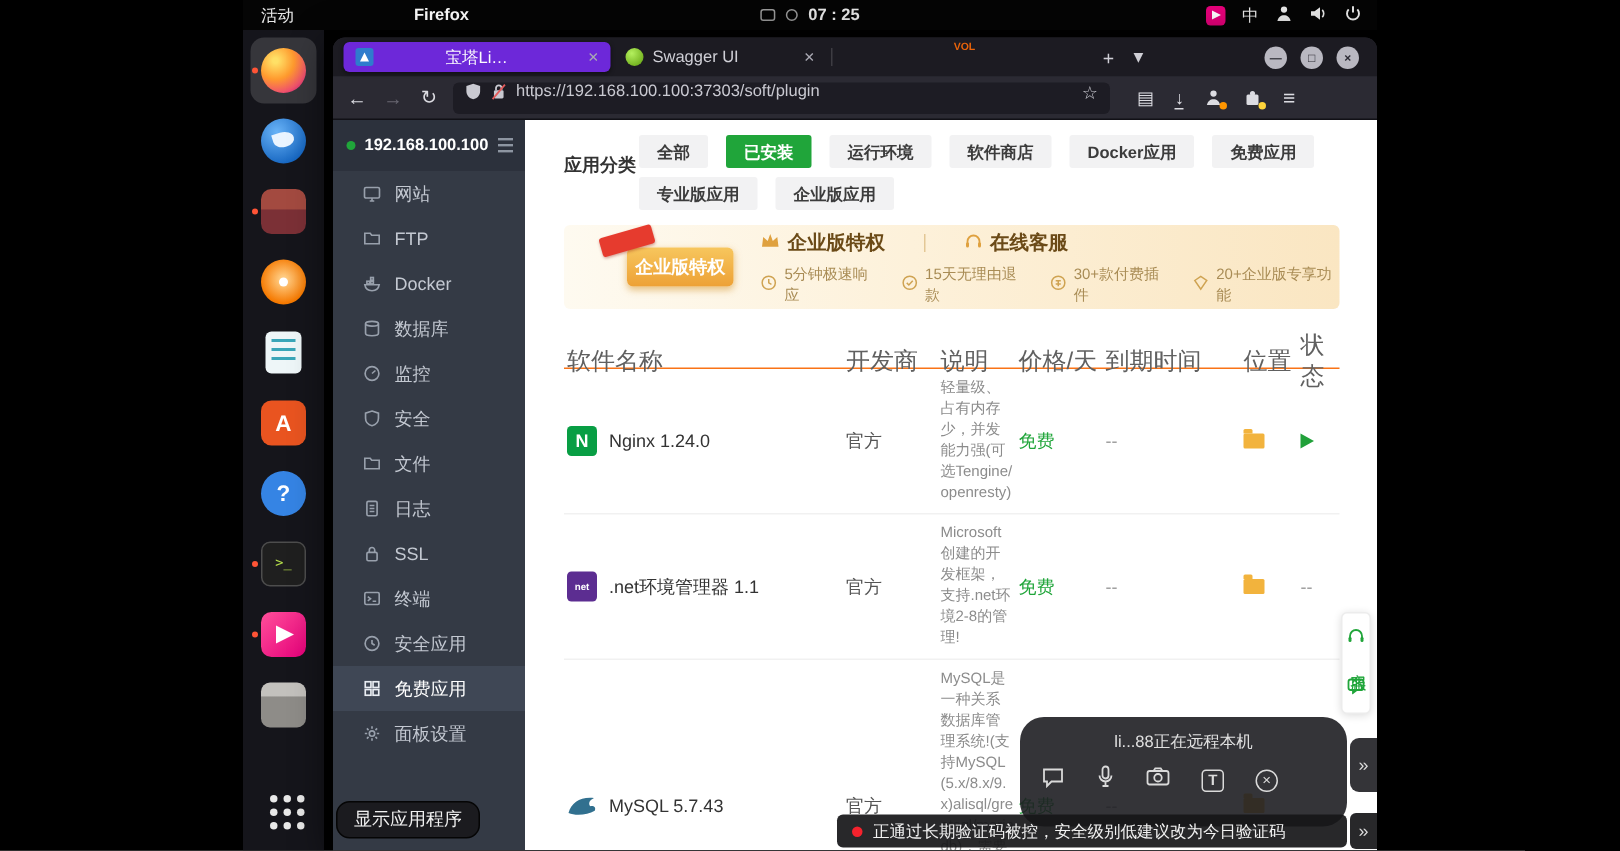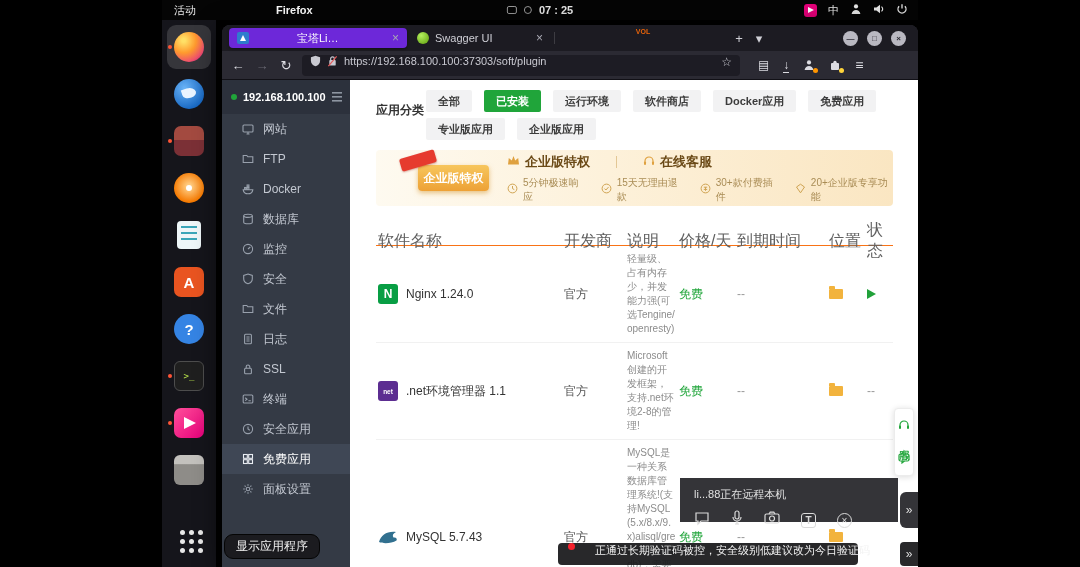--- a/index.html
+++ b/index.html
@@ -151,33 +151,33 @@
   .play{width:0;height:0;border-left:9px solid #21a13a;border-top:5px solid transparent;
         border-bottom:5px solid transparent;}
   .stx{color:#9a9a9a;}
 
   .kefu{position:absolute;right:4px;top:383px;width:20px;background:#fff;border:1px solid #ececec;
         border-radius:4px;box-shadow:0 1px 6px rgba(0,0,0,.14);display:flex;flex-direction:column;
         align-items:center;gap:6px;padding:7px 0;z-index:5;}
   .kf-txt{writing-mode:vertical-rl;font-size:11px;color:#20a53a;letter-spacing:2px;}
 
   
-  .rbar{position:absolute;left:518px;top:478px;width:218px;height:44px;background:rgba(30,30,34,.9);
-        border-radius:0;padding:9px 14px;z-index:70;color:#e5e5e5;}
+  .rbar{position:absolute;left:518px;top:478px;width:218px;height:73px;background:rgba(30,30,34,.9);
+        border-radius:16px;padding:9px 14px;z-index:70;color:#e5e5e5;text-align:center;}
   .rbar-title{font-size:11px;color:#e0e0e0;}
   .rbar-icons{margin-top:8px;display:flex;align-items:center;gap:21px;}
   .tico{width:15px;height:15px;border:1.2px solid #dadada;border-radius:3px;color:#dadada;font-size:10px;
         font-weight:bold;display:flex;align-items:center;justify-content:center;}
   .xico{width:15px;height:15px;border:1.2px solid #dadada;border-radius:50%;color:#dadada;font-size:10px;
         display:flex;align-items:center;justify-content:center;}
   .rexp{position:absolute;left:738px;top:492px;width:18px;height:36px;background:rgba(30,30,34,.9);
         border-radius:6px 0 0 6px;color:#ddd;display:flex;align-items:center;justify-content:center;
         font-size:12px;z-index:70;}
-  .nbar{position:absolute;left:396px;top:543px;width:300px;height:22px;background:rgba(22,22,24,.92);
-        border-radius:4px;display:flex;align-items:flex-start;gap:20px;padding:0 10px;z-index:70;}
+  .nbar{position:absolute;left:396px;top:543px;width:340px;height:22px;background:rgba(22,22,24,.92);
+        border-radius:4px;display:flex;align-items:center;gap:7px;padding:0 10px;z-index:70;}
   .rd{width:7px;height:7px;border-radius:50%;background:#f5222d;flex:0 0 auto;}
   .ntx{font-size:11px;color:#f2f2f2;white-space:nowrap;}
   .nexp{position:absolute;left:738px;top:542px;width:18px;height:24px;background:rgba(22,22,24,.92);
         border-radius:4px 0 0 4px;color:#ddd;display:flex;align-items:center;justify-content:center;
         font-size:12px;z-index:70;}
 </style>
 </head>
 <body>
 
 <div id="stage">

